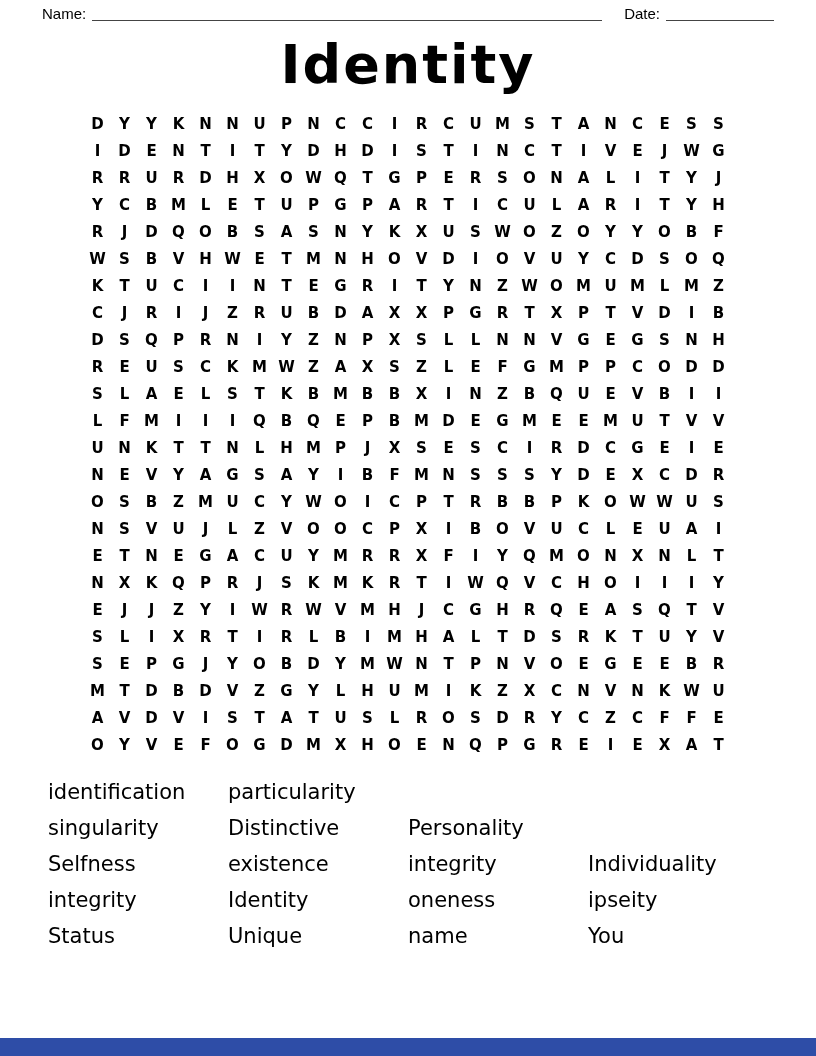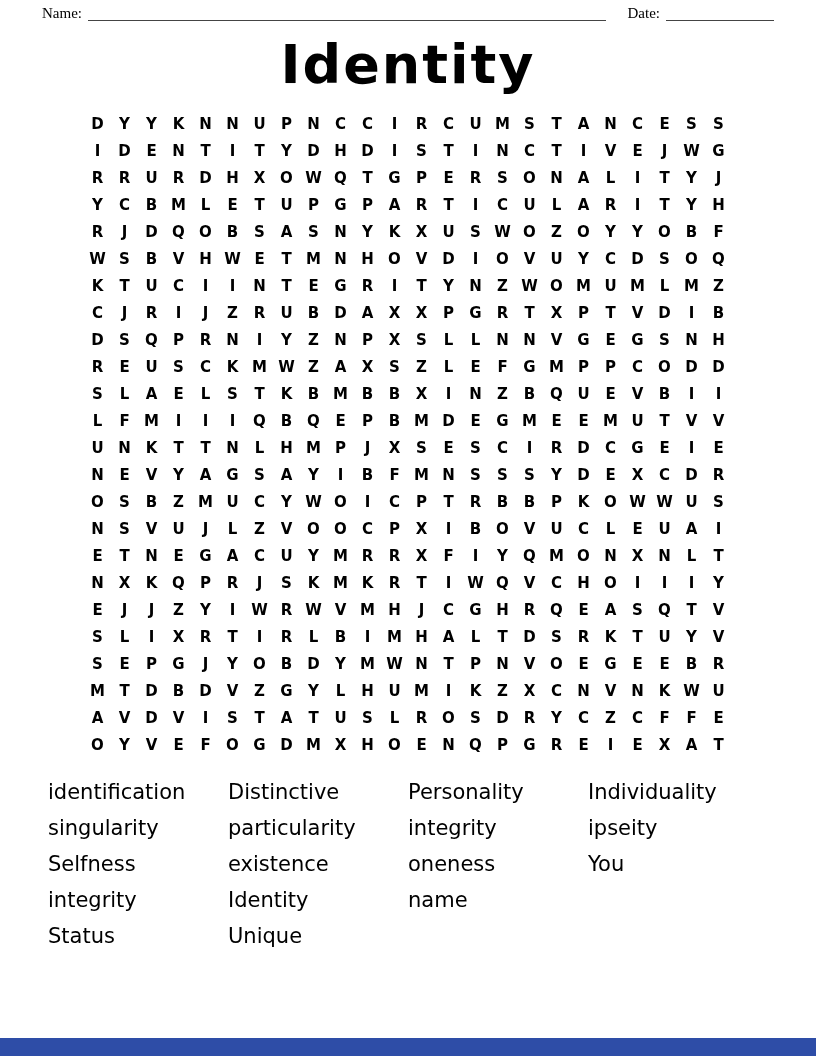--- a/index.html
+++ b/index.html
@@ -10,21 +10,21 @@
     color: #000;
     position: relative;
     overflow: hidden;
   }
   .page { width: 816px; height: 1056px; position: relative; }
 
   
   .header-row {
     display: flex; align-items: flex-end;
     padding: 5px 42px 0 42px;
-    font-family: Liberation Serif, serif;
+    font-family: Liberation Sans, sans-serif;
     font-size: 15px;
   }
   .hline { border-bottom: 1.5px solid #444; height: 15px; }
   .name-line { flex: 1; margin: 0 22px 1px 6px; }
   .date-line { width: 108px; margin: 0 0 1px 6px; }
 
   
   .title {
     text-align: center;
     font-size: 54px;
@@ -49,21 +49,21 @@
     font-family: "DejaVu Sans", sans-serif;
   }
 
   
   .words {
     display: grid;
     grid-template-columns: 180px 180px 180px 1fr;
     padding: 0 0 0 48px;
     margin-top: 16px;
   }
-  .word-col { display: flex; flex-direction: column; }
+  .word-col { display: flex; flex-direction: column; justify-content: flex-end; }
   .word {
     font-size: 21px;
     line-height: 36px;
     font-weight: 500;
     font-family: "DejaVu Sans", sans-serif;
     white-space: nowrap;
   }
 
   
   .footer-bar {
@@ -714,22 +714,22 @@
 
   <div class="words">
       <div class="word-col">
         <div class="word">identification</div>
         <div class="word">singularity</div>
         <div class="word">Selfness</div>
         <div class="word">integrity</div>
         <div class="word">Status</div>
       </div>
       <div class="word-col">
+        <div class="word">particularity</div>
         <div class="word">Distinctive</div>
-        <div class="word">particularity</div>
         <div class="word">existence</div>
         <div class="word">Identity</div>
         <div class="word">Unique</div>
       </div>
       <div class="word-col">
         <div class="word">Personality</div>
         <div class="word">integrity</div>
         <div class="word">oneness</div>
         <div class="word">name</div>
       </div>

